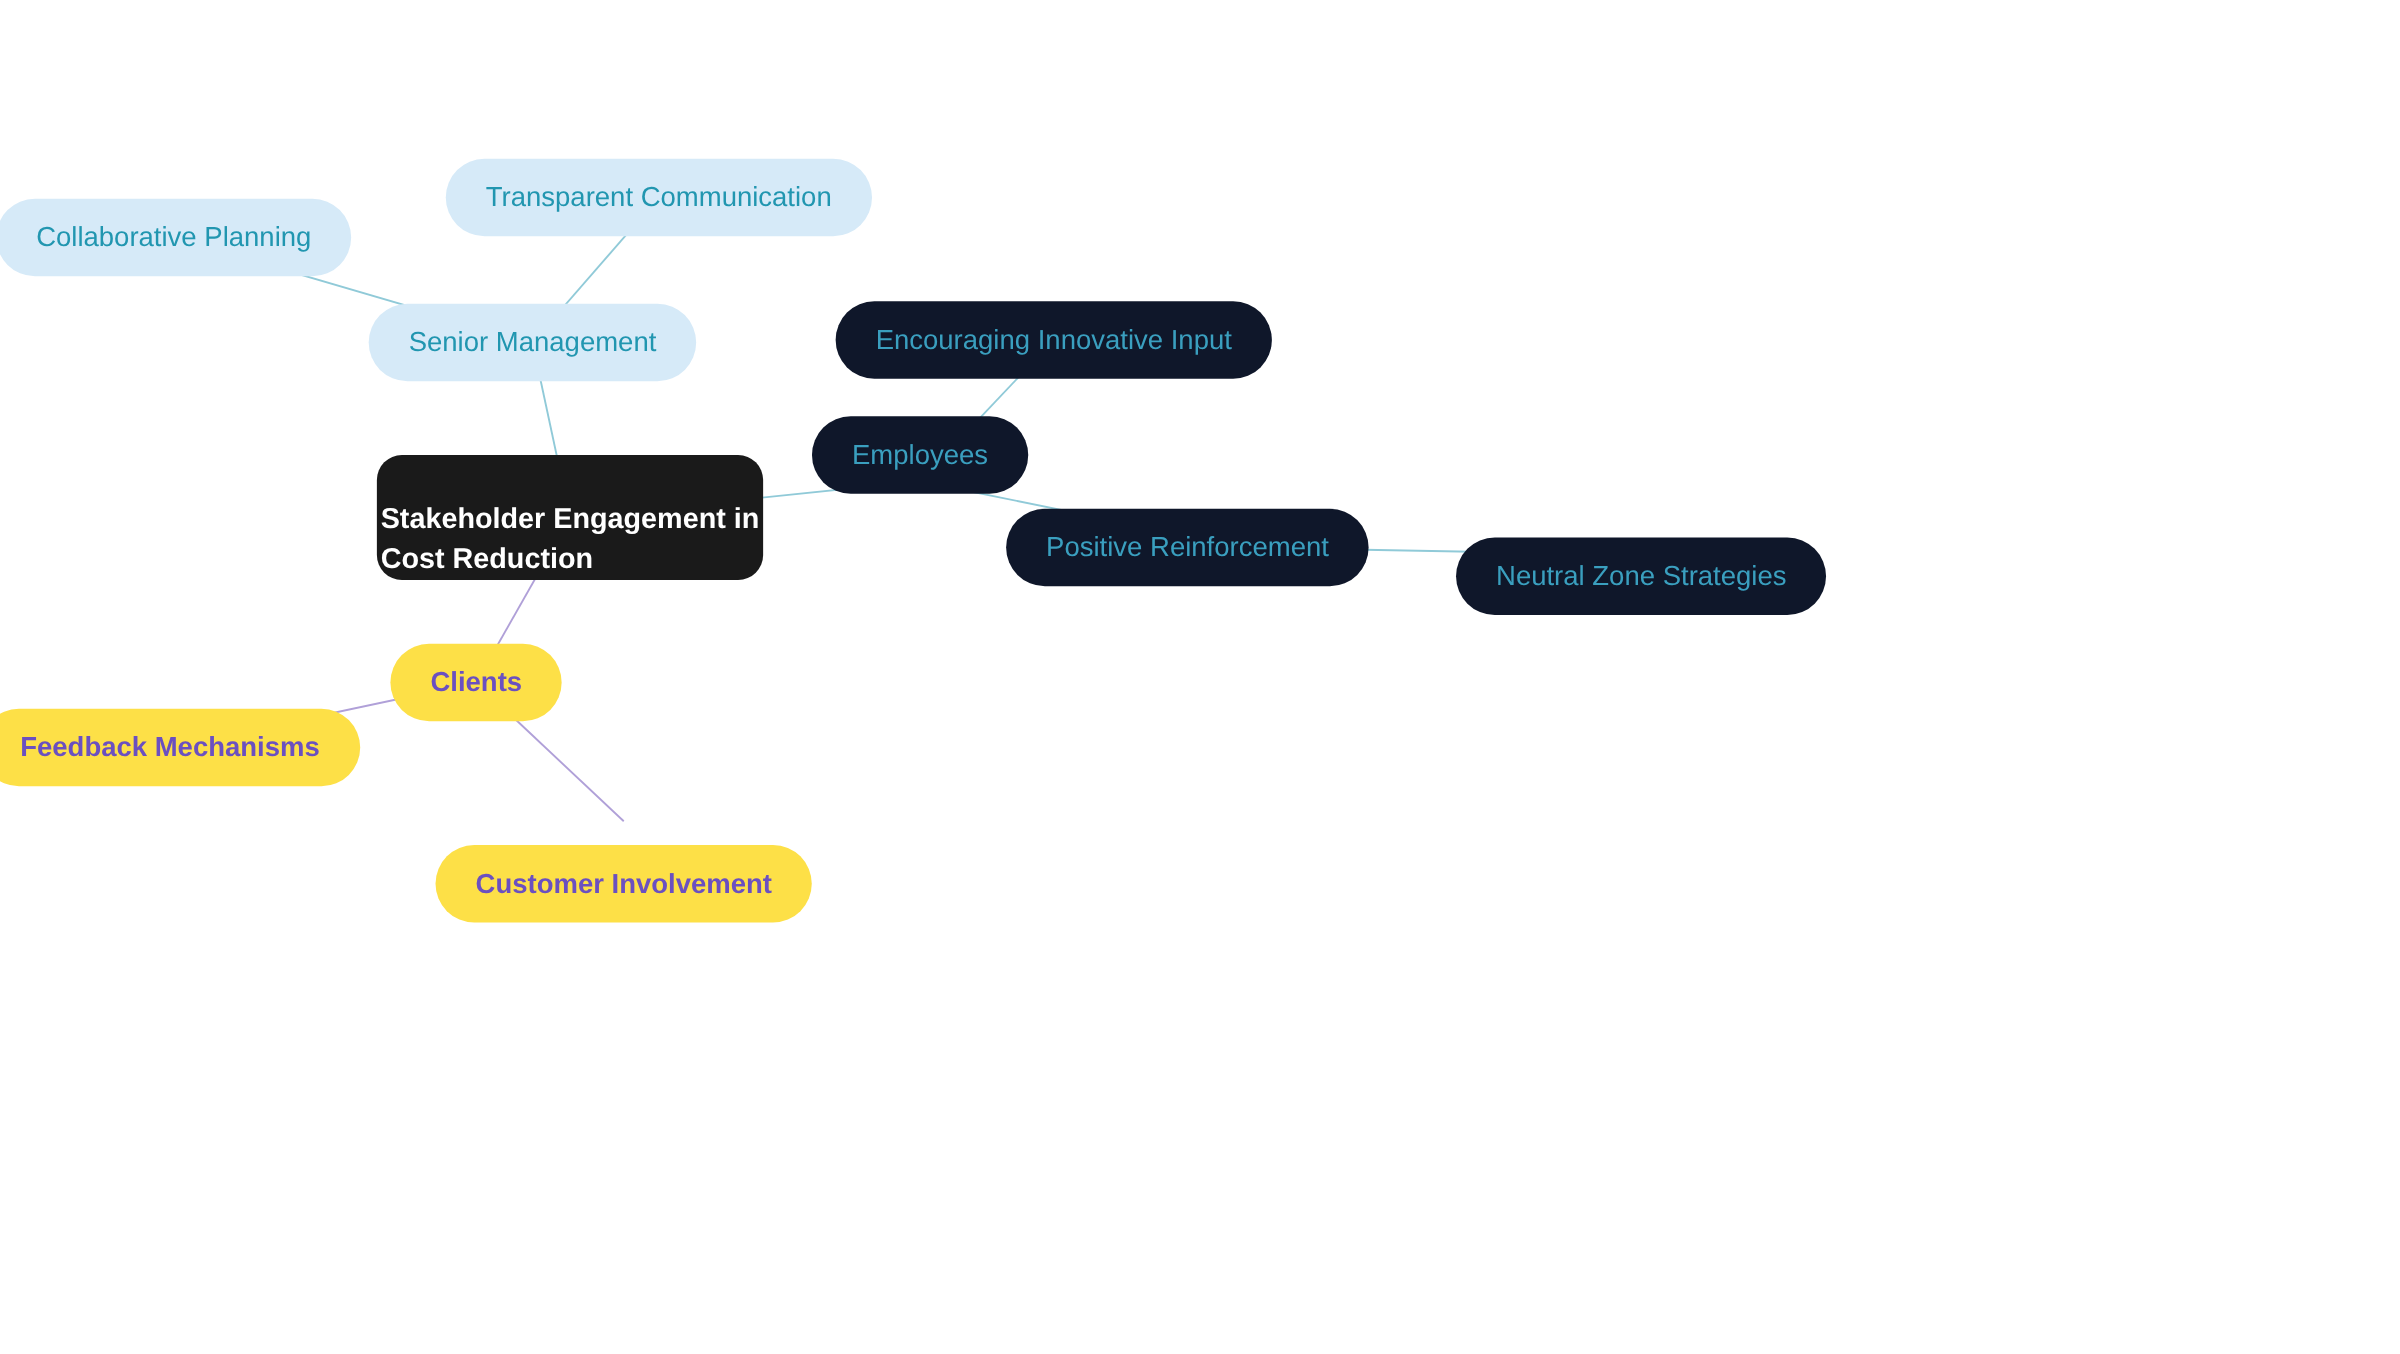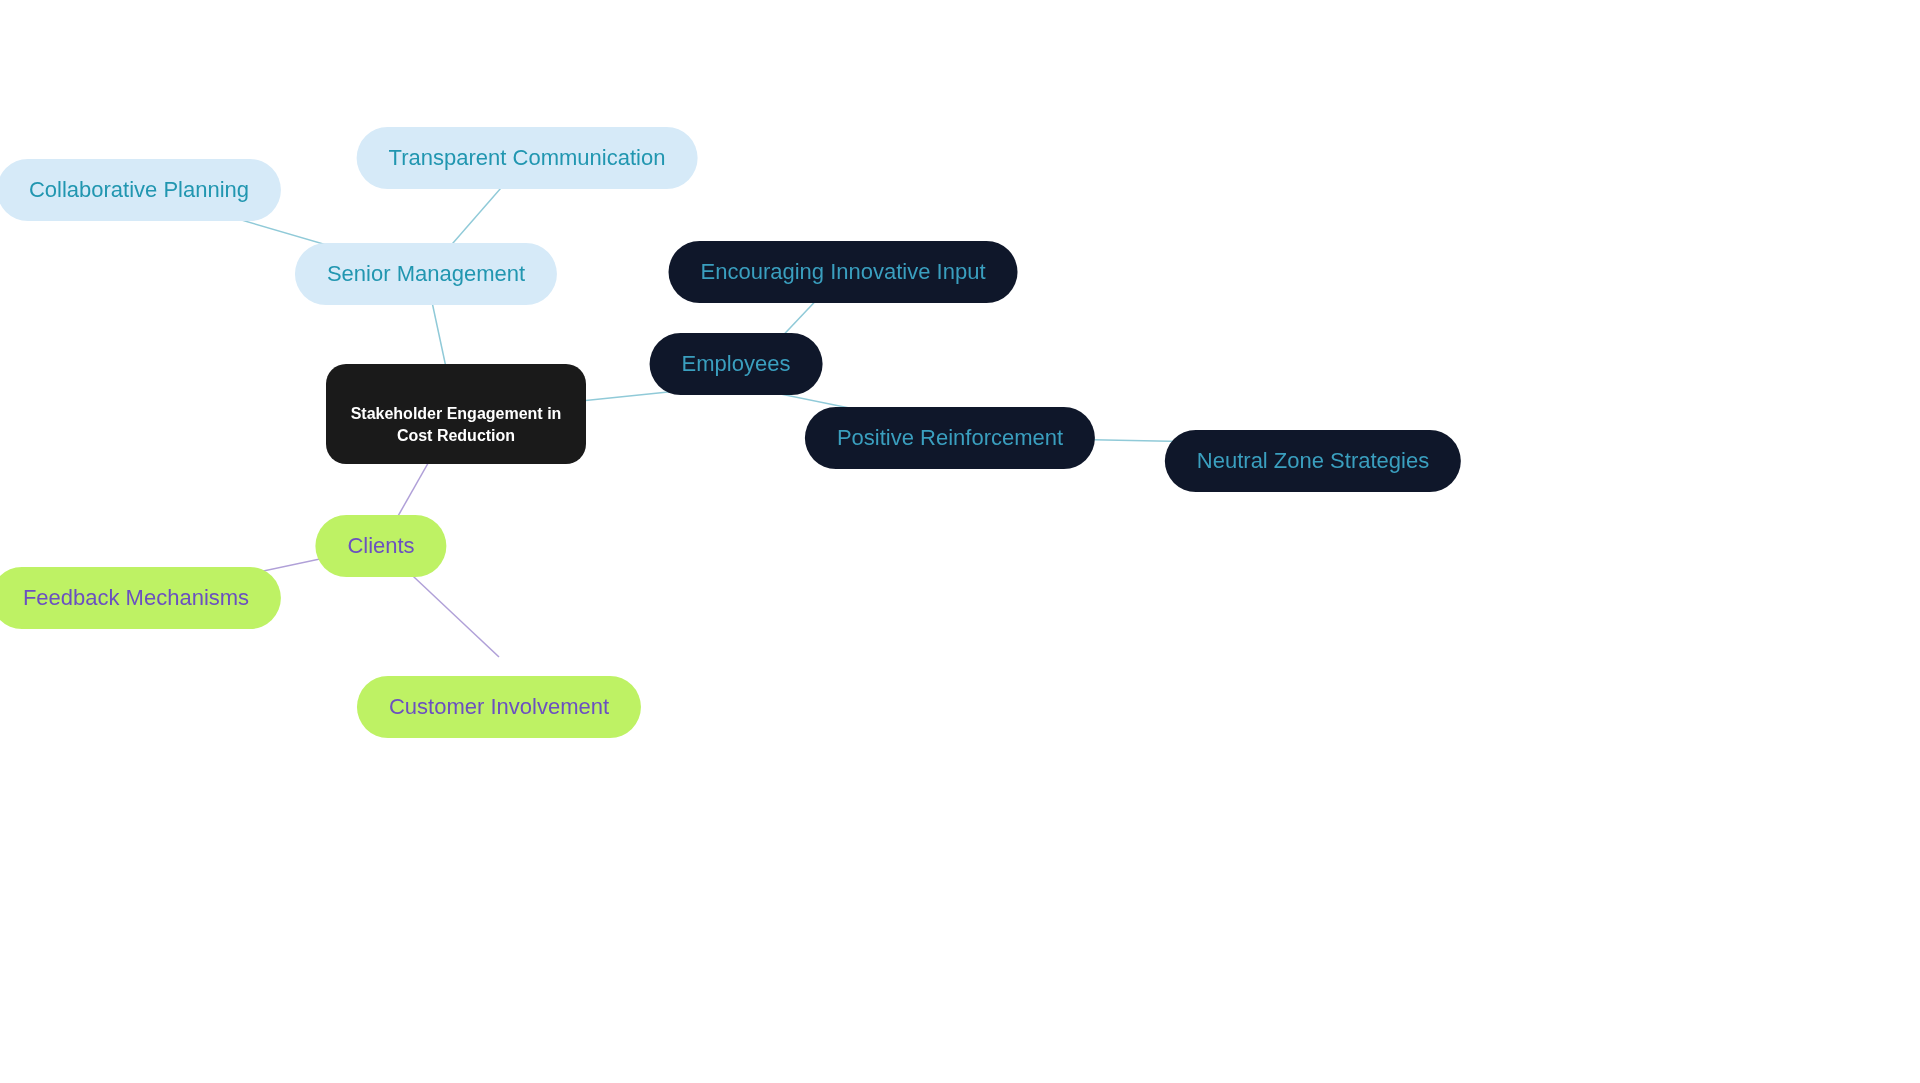--- a/index.html
+++ b/index.html
@@ -17,21 +17,21 @@
       width: 1920px;
       height: 1083px;
       pointer-events: none;
     }
     .node {
       position: absolute;
       border-radius: 50px;
       display: flex;
       align-items: center;
       justify-content: center;
-      text-align: center;
+      text-align: left;
       font-size: 22px;
       font-weight: 500;
       cursor: pointer;
       transform: translate(-50%, -50%);
     }
     .node-center {
       background: #1a1a1a;
       color: #ffffff;
       width: 260px;
       height: 100px;
@@ -40,25 +40,26 @@
       font-weight: 600;
     }
     .node-blue {
       background: #d6eaf8;
       color: #2196b0;
       border: none;
       padding: 18px 32px;
       white-space: nowrap;
     }
     .node-purple {
-      background: #bef264;
+      background: #fde047;
       color: #6b50c0;
       border: none;
       padding: 18px 32px;
       white-space: nowrap;
+      font-weight: bold;
     }
     .node-blue-mid {
       background: #0f172a;
       color: #3a9fbf;
       border: none;
       padding: 18px 32px;
       white-space: nowrap;
     }
   </style>
 </head>
@@ -70,21 +71,21 @@
     <line x1="426" y1="274" x2="139" y2="190" stroke="#90cad8" stroke-width="1.5"></line>
     <line x1="456" y1="414" x2="736" y2="385" stroke="#90cad8" stroke-width="1.5"></line>
     <line x1="736" y1="385" x2="843" y2="272" stroke="#90cad8" stroke-width="1.5"></line>
     <line x1="736" y1="385" x2="997" y2="438" stroke="#90cad8" stroke-width="1.5"></line>
     <line x1="997" y1="438" x2="1313" y2="444" stroke="#90cad8" stroke-width="1.5"></line>
     <line x1="456" y1="414" x2="381" y2="546" stroke="#b0a0d8" stroke-width="1.5"></line>
     <line x1="381" y1="546" x2="136" y2="598" stroke="#b0a0d8" stroke-width="1.5"></line>
     <line x1="381" y1="546" x2="499" y2="657" stroke="#b0a0d8" stroke-width="1.5"></line>
   </svg>
 
-<div class="node node-center" style="left: 456px; top: 414px; width: 260px; height: 100px; white-space: pre-line; font-size: 16px; line-height: 1.4;">
+<div class="node node-center" style="left: 456px; top: 414px; width: 309px; height: 100px; white-space: pre-line; font-size: 23px; line-height: 1.4;">
   Stakeholder Engagement in<br>Cost Reduction
 </div>
 
 <div class="node node-blue" style="left: 426px; top: 274px;">
   <span>Senior Management</span>
 </div>
 
 <div class="node node-blue" style="left: 527px; top: 158px;">
   <span>Transparent Communication</span>
 </div>

